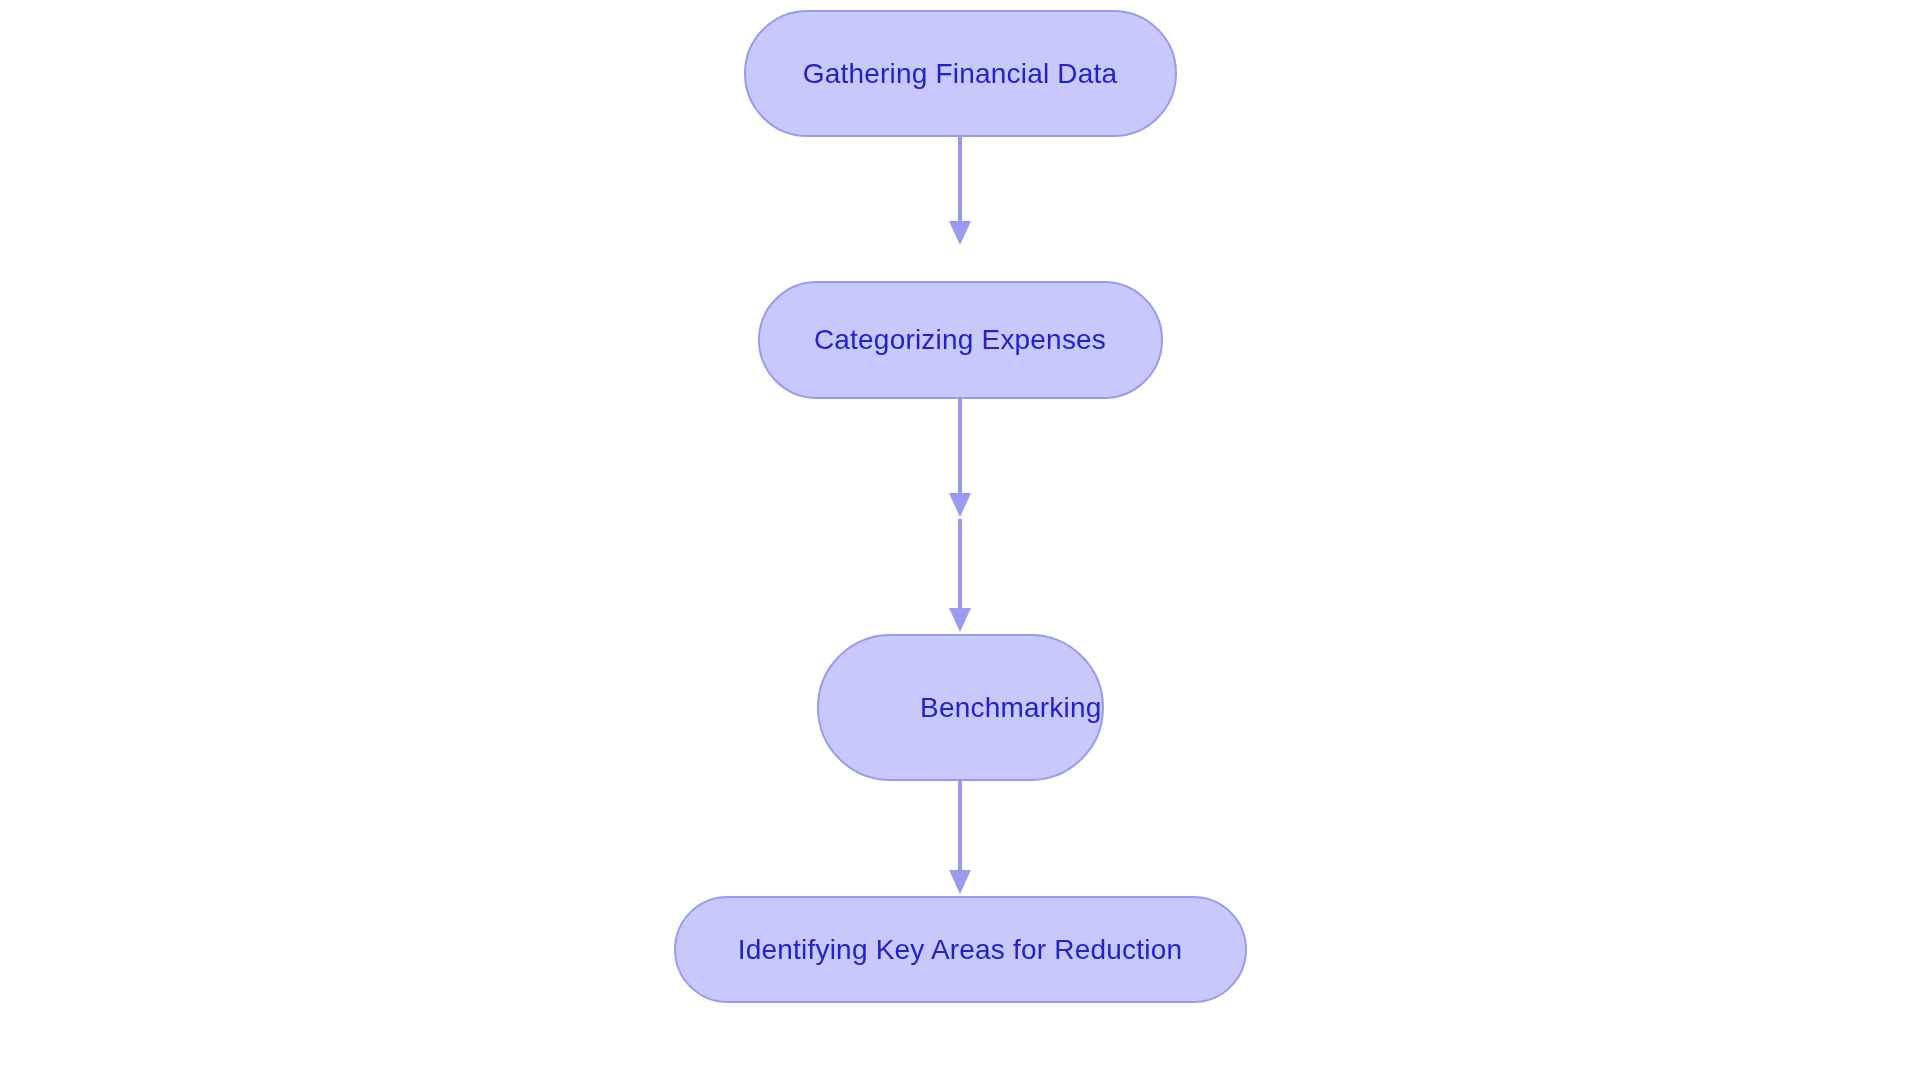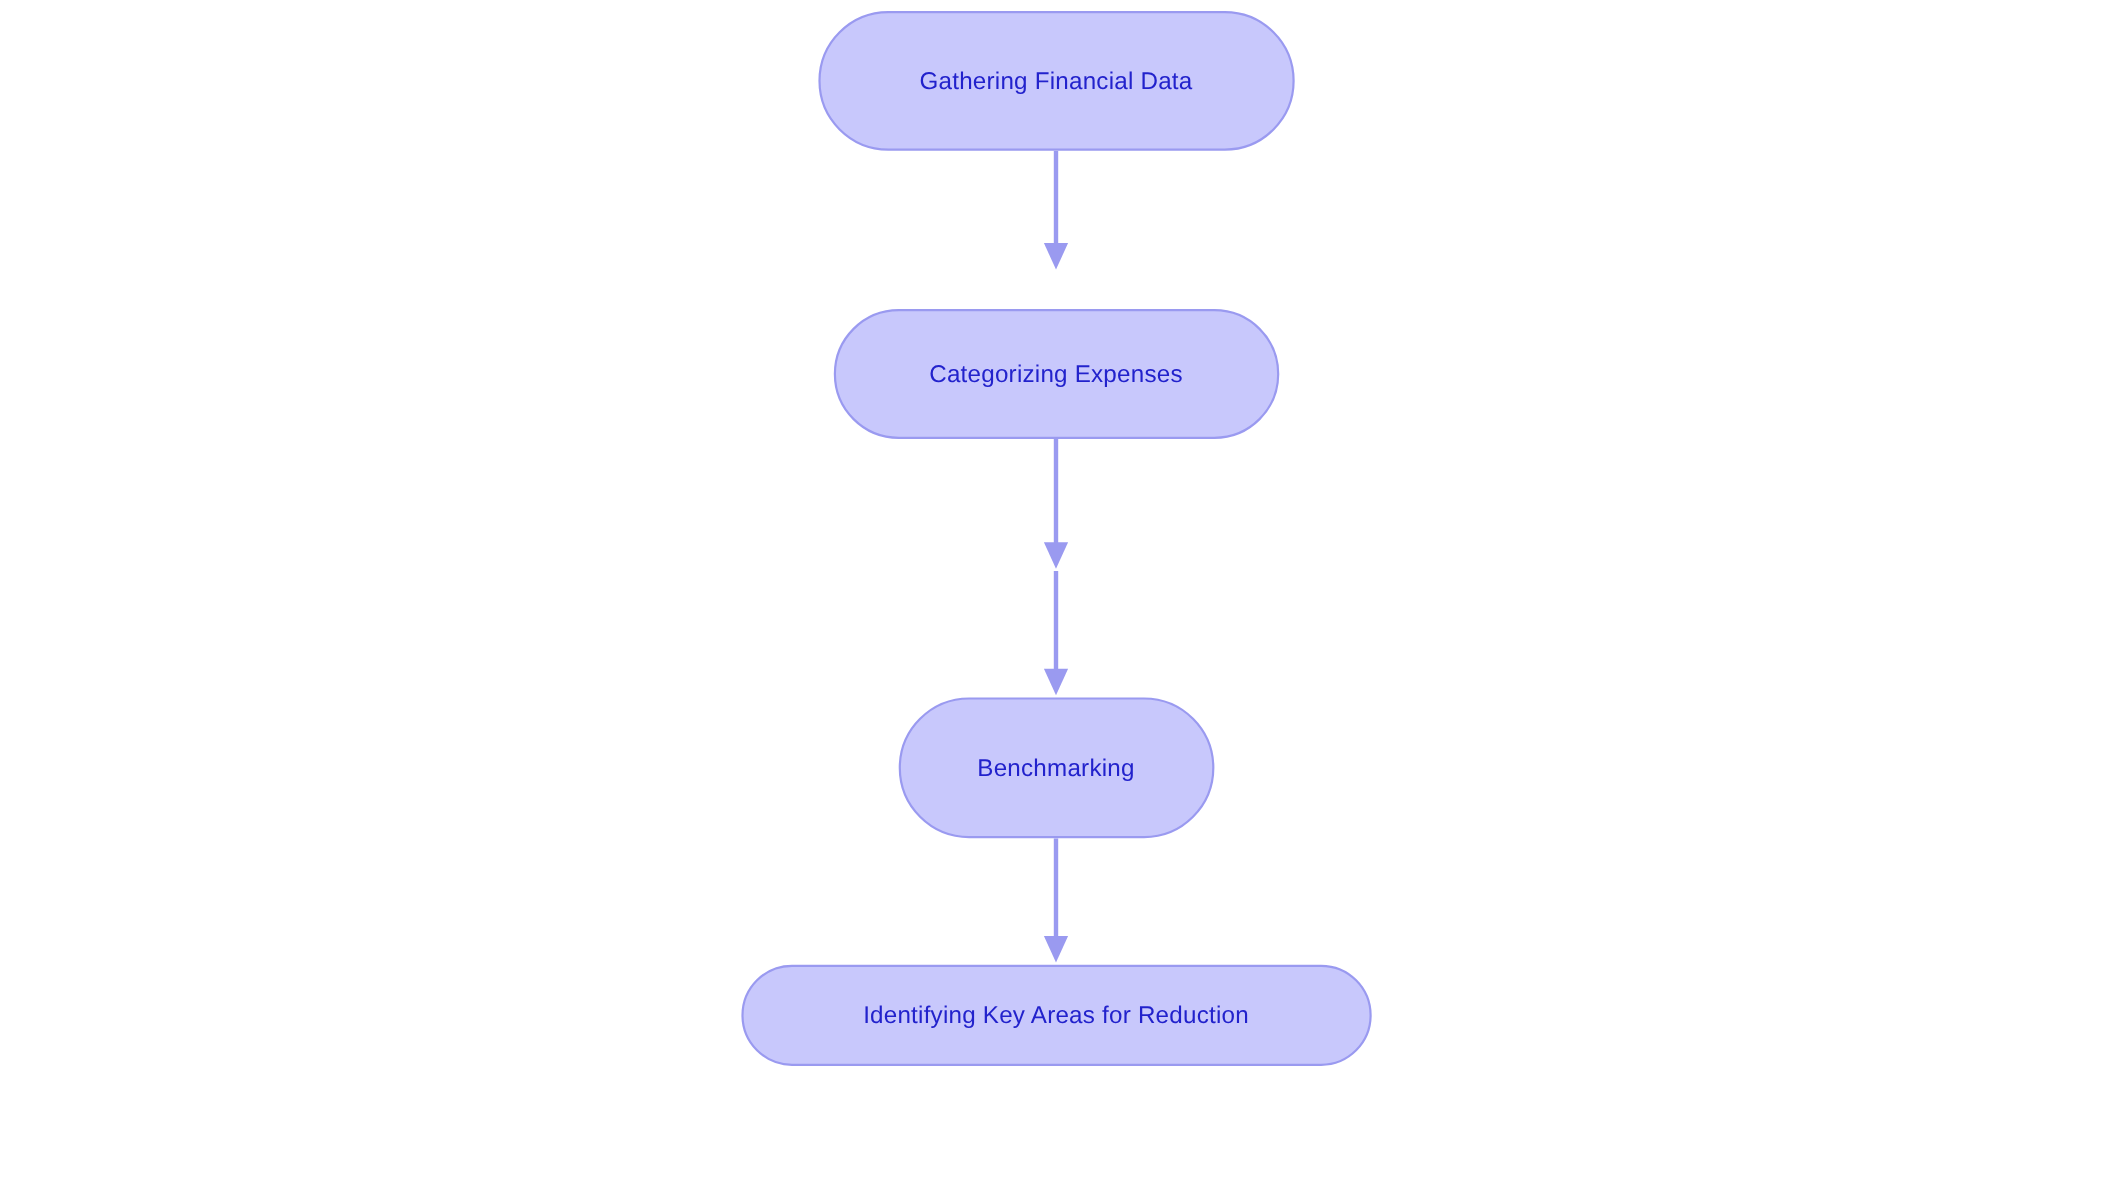--- a/index.html
+++ b/index.html
@@ -39,32 +39,32 @@
     justify-content: center;
     background: #c8c8fc;
     border: 2px solid #9a9af0;
     border-radius: 9999px;
     color: #2222cc;
     white-space: nowrap;
     letter-spacing: 0.2px;
   }
 
   .flow-node-label {
-    font-size: 22px;
+    font-size: 28px;
     font-weight: 400;
     line-height: 1;
     color: #2222cc;
   }
 
   
   .node-0 { width: 433px; height: 127px; margin-top: 10px; }
   .node-1 { width: 405px; height: 118px; margin-top: 34px; }
   .node-2 { width: 322px; height: 115px; }
-  .node-3 { width: 287px; height: 128px; }
-  .node-4 { width: 573px; height: 92px; }
+  .node-3 { width: 287px; height: 147px; justify-content: flex-end; }
+  .node-4 { width: 573px; height: 107px; }
 
   .flow-arrow {
     width: 30px;
     display: block;
   }
   .arrow-0 { height: 110px; }
   .arrow-1 { height: 120px; }
   .arrow-2 { height: 115px; }
   .arrow-3 { height: 115px; }
 </style>

